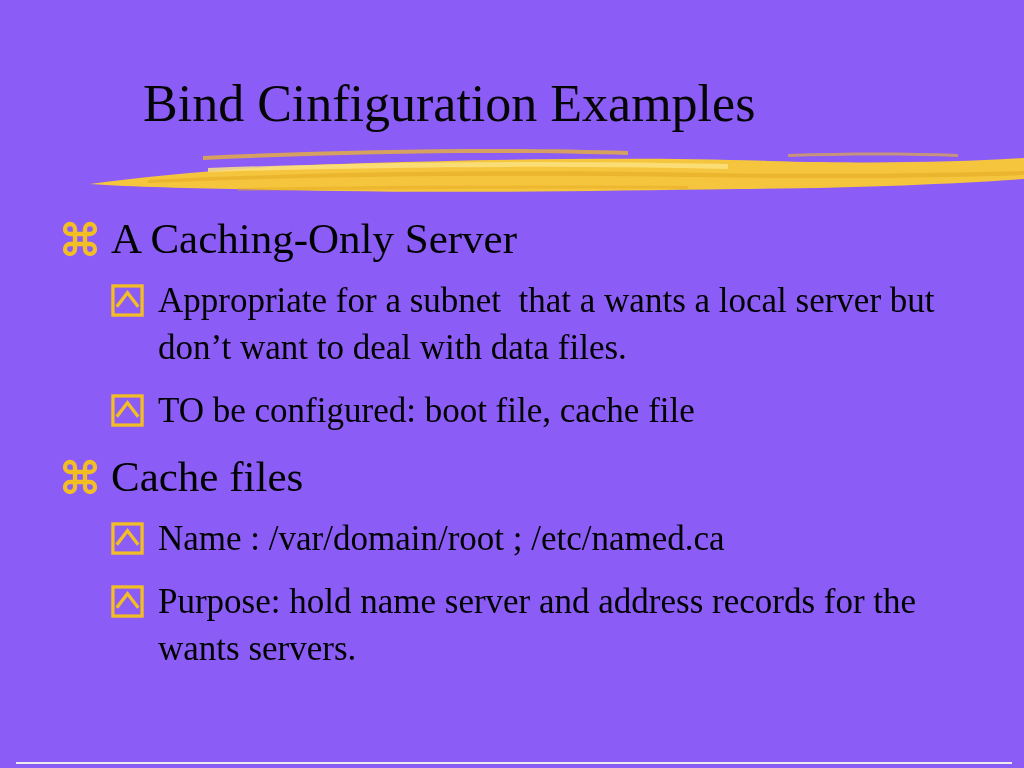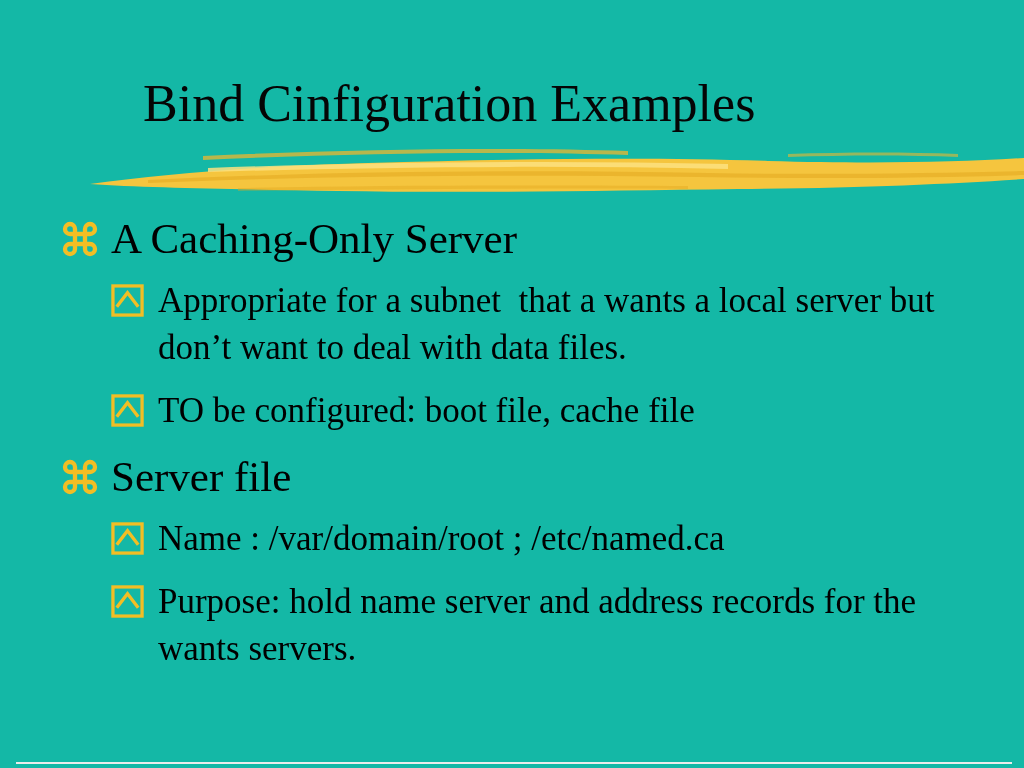--- a/index.html
+++ b/index.html
@@ -1,20 +1,20 @@
 <!DOCTYPE html>
 <html><head>
 <meta charset="utf-8">
 <style>
   html, body { margin: 0; padding: 0; background: #ffffff; }
   .slide {
     position: relative;
     width: 1024px;
     height: 768px;
-    background: #14b8a6;
+    background: #8b5cf6;
     overflow: hidden;
     font-family: "Liberation Serif", serif;
     color: #000000;
   }
   .title {
     position: absolute;
     left: 143px;
     top: 74px;
     margin: 0;
     font-size: 52px;
@@ -105,21 +105,21 @@
         <rect x="2" y="2" width="30" height="30" fill="none" stroke="#F2BE24" stroke-width="3.4"></rect>
         <polyline points="7,22 17,9 27,22" fill="none" stroke="#F2BE24" stroke-width="3.4" stroke-linecap="square"></polyline>
       </svg>
       <span class="l2-text">TO be configured: boot file, cache file</span>
     </div>
 
     <div class="l1-item">
       <svg class="l1-icon" viewBox="0 0 24 24" fill="none" stroke="#F2BE24" stroke-width="2.6" stroke-linecap="round" stroke-linejoin="round">
         <path d="M18 3a3 3 0 0 0-3 3v12a3 3 0 0 0 3 3 3 3 0 0 0 3-3 3 3 0 0 0-3-3H6a3 3 0 0 0-3 3 3 3 0 0 0 3 3 3 3 0 0 0 3-3V6a3 3 0 0 0-3-3 3 3 0 0 0-3 3 3 3 0 0 0 3 3h12a3 3 0 0 0 3-3 3 3 0 0 0-3-3z"></path>
       </svg>
-      <span>Server file</span>
+      <span>Cache files</span>
     </div>
 
     <div class="l2-item">
       <svg class="l2-icon" viewBox="0 0 34 34">
         <rect x="2" y="2" width="30" height="30" fill="none" stroke="#F2BE24" stroke-width="3.4"></rect>
         <polyline points="7,22 17,9 27,22" fill="none" stroke="#F2BE24" stroke-width="3.4" stroke-linecap="square"></polyline>
       </svg>
       <span class="l2-text">Name : /var/domain/root ; /etc/named.ca</span>
     </div>
 

